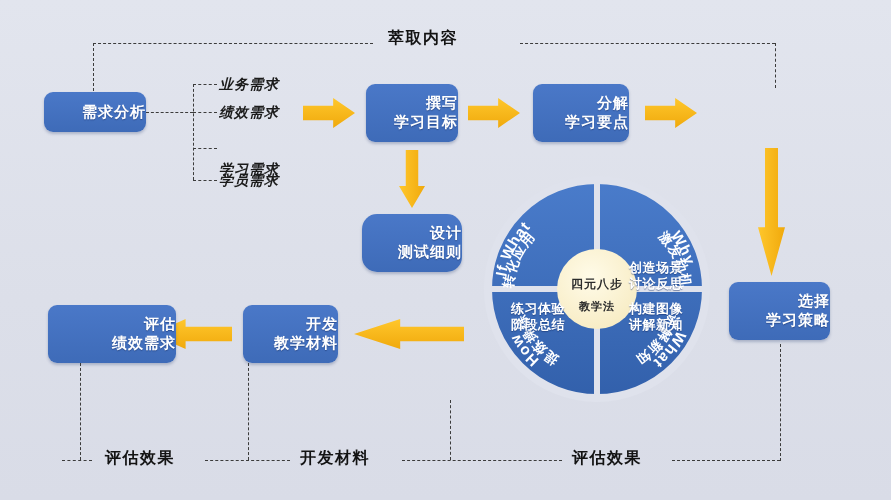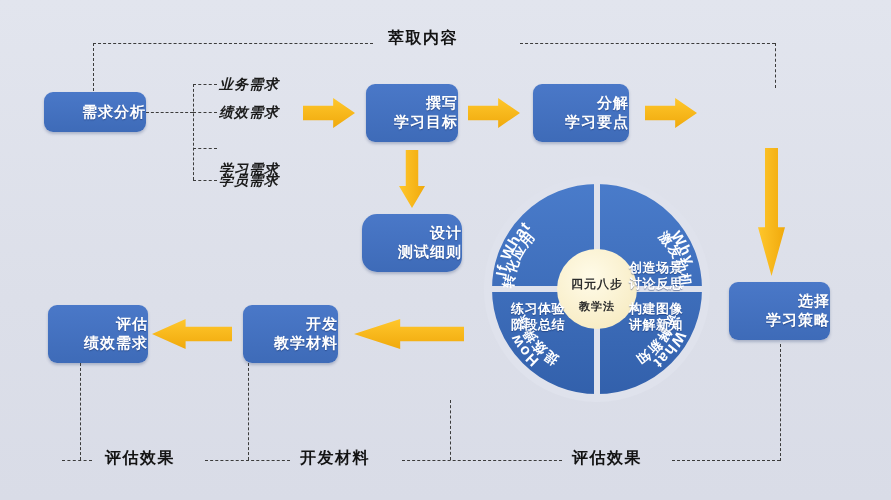--- a/index.html
+++ b/index.html
@@ -191,21 +191,21 @@
 
   <div class="node" style="left:243px; top:305px; width:95px; height:58px;">
     <span class="ln">开发</span>
     <span class="ln">教学材料</span>
   </div>
 
   <div class="arrow arrow-left" style="left:354px; top:319px; width:110px; height:30px;"></div>
 
   <div class="arrow arrow-left" style="left:152px; top:319px; width:80px; height:30px;"></div>
 
-  <div class="node" style="left:48px; top:305px; width:100px; height:58px;">
+  <div class="node" style="left:48px; top:305px; width:100px; height:58px;padding-left:28px;">
     <span class="ln">评估</span>
     <span class="ln">绩效需求</span>
   </div>
 
   <div id="wheel">
     <svg width="226" height="226" viewBox="0 0 226 226" xmlns="http://www.w3.org/2000/svg">
       <defs>
         <linearGradient id="gq" x1="0" y1="0" x2="0" y2="1">
           <stop offset="0%" stop-color="#4a7ccb"></stop>
           <stop offset="100%" stop-color="#3260ab"></stop>

